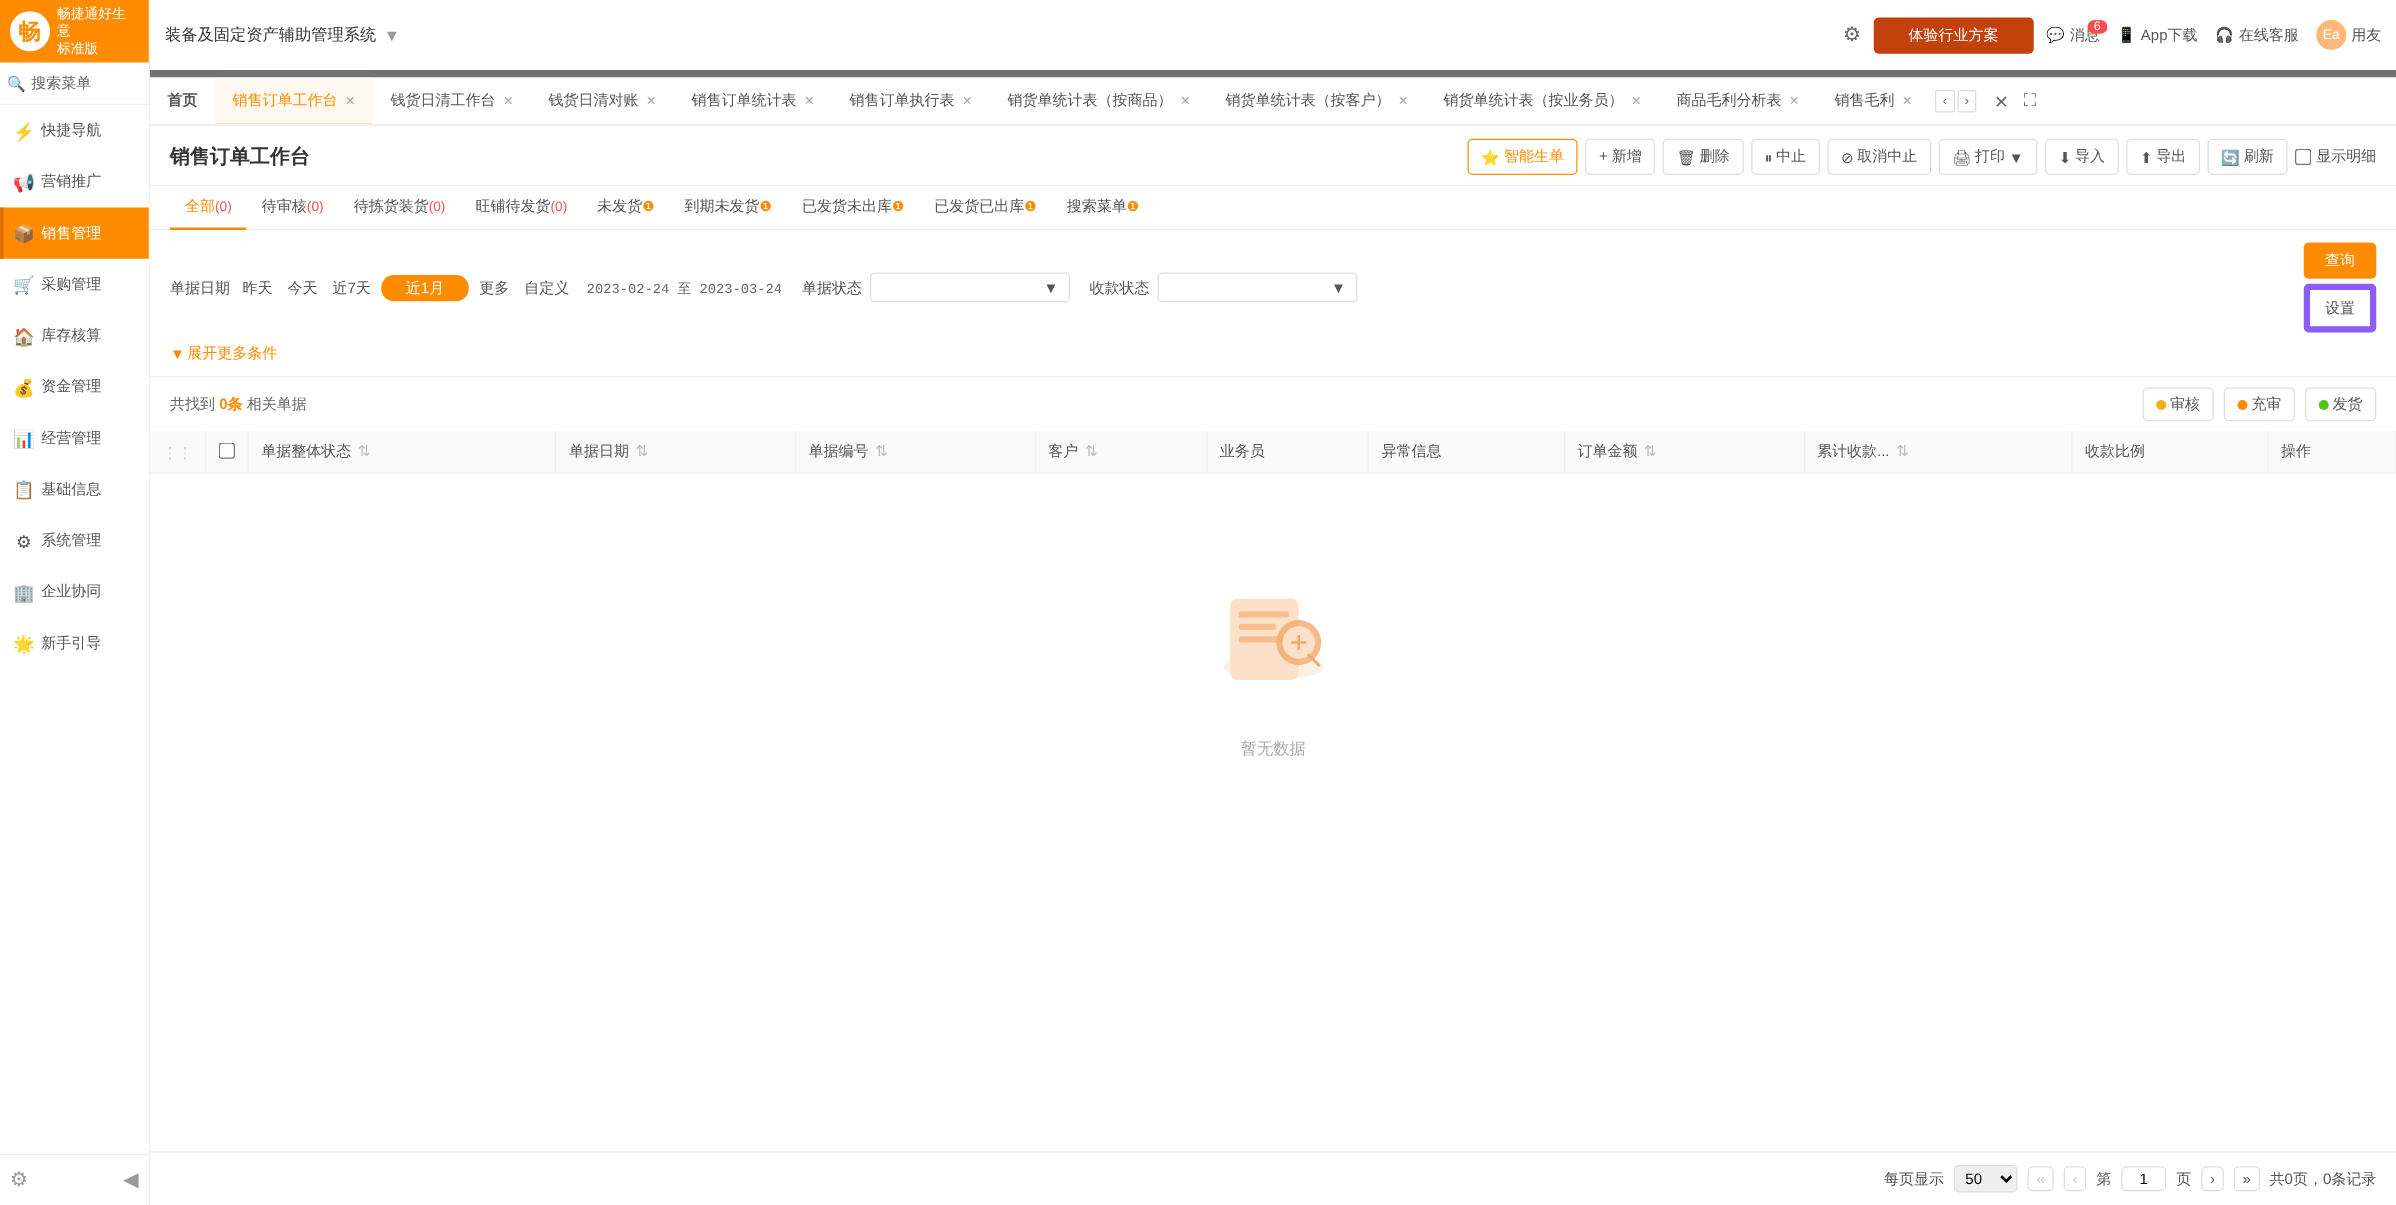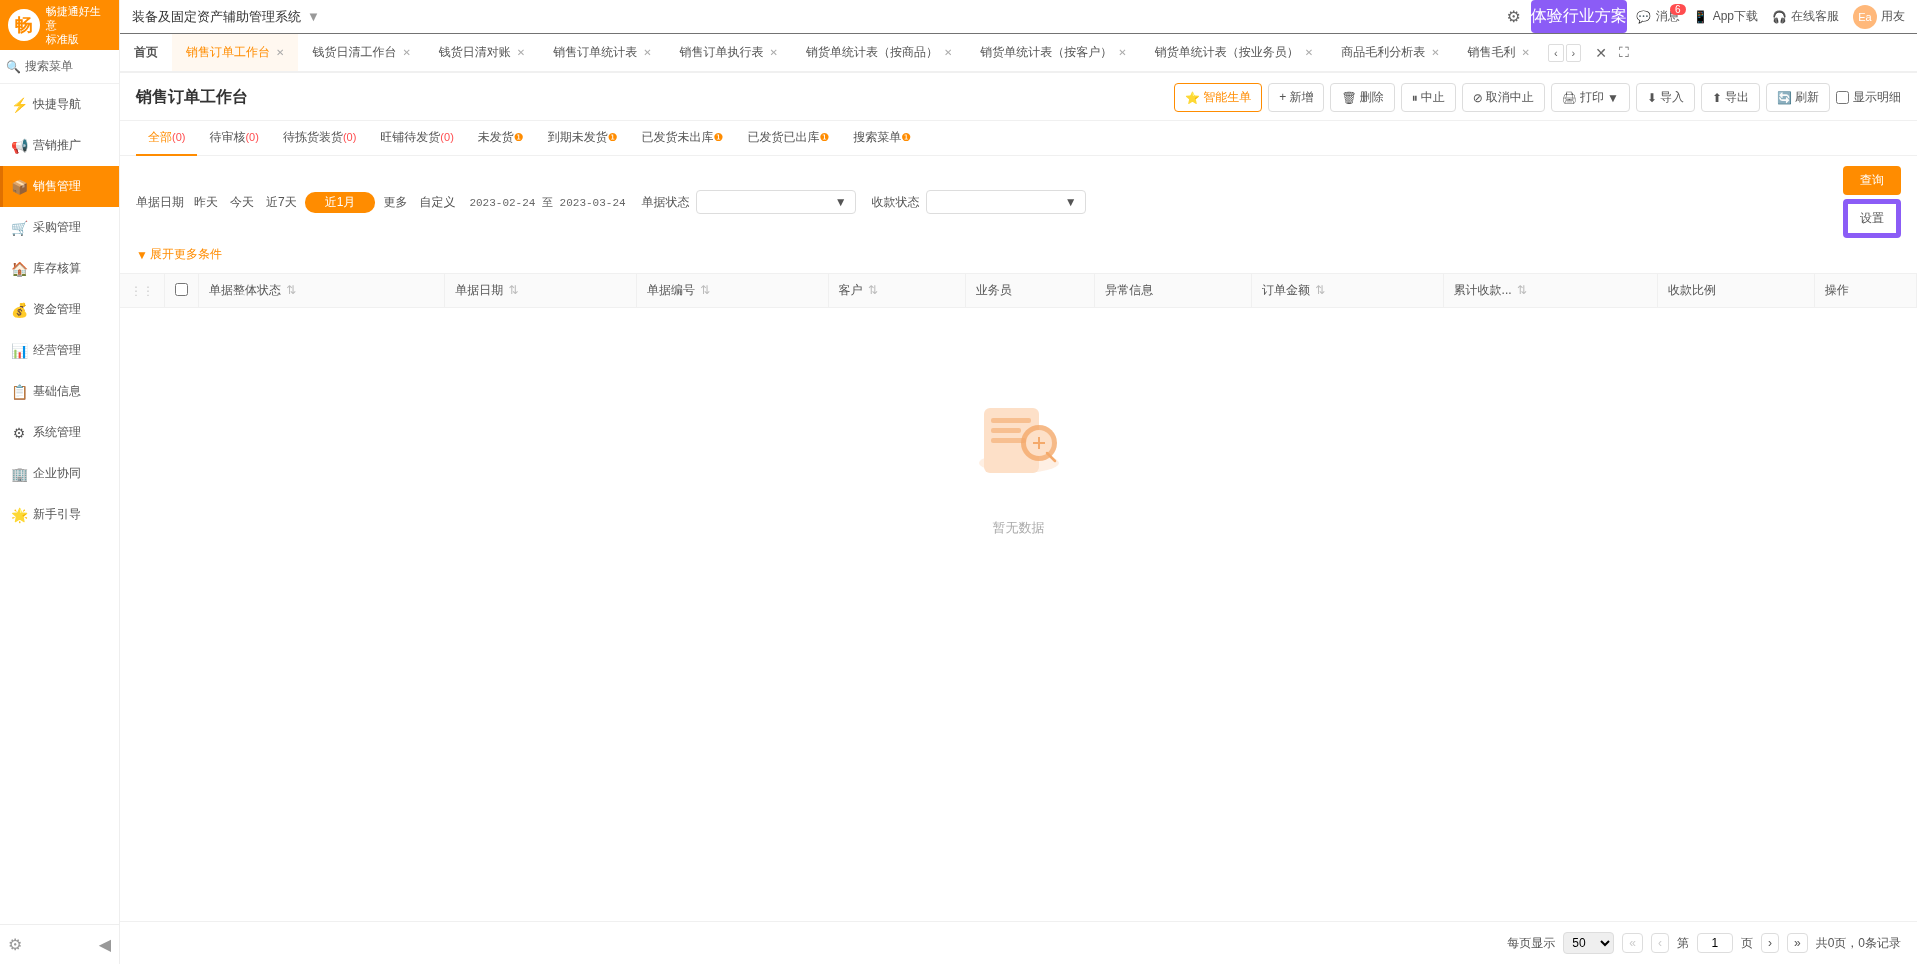--- a/index.html
+++ b/index.html
@@ -13,25 +13,25 @@
     .sidebar-search { padding: 8px 6px; border-bottom: 1px solid #f0f0f0; display: flex; align-items: center; gap: 4px; cursor: pointer; color: #666; font-size: 12px; }
     .sidebar-nav-item { padding: 12px 8px; display: flex; align-items: center; gap: 6px; cursor: pointer; color: #555; font-size: 12px; border-left: 3px solid transparent; }
     .sidebar-nav-item.active { background: #ff8c00; color: #fff; border-left-color: #e07000; }
     .sidebar-nav-item .nav-icon { font-size: 14px; width: 16px; text-align: center; }
     .sidebar-bottom { margin-top: auto; padding: 10px 8px; display: flex; justify-content: space-between; align-items: center; border-top: 1px solid #eee; }
 
     
     .main { flex: 1; display: flex; flex-direction: column; overflow: hidden; }
 
     
-    .topbar { background: #fff; height: 34px; display: flex; align-items: center; padding: 0 12px; border-bottom: 1px solid #737373; gap: 10px; }
+    .topbar { background: #fff; height: 62px; display: flex; align-items: center; padding: 0 12px; border-bottom: 6px solid #737373; gap: 10px; }
     .topbar-title { font-size: 13px; color: #333; flex: 1; display: flex; align-items: center; gap: 6px; }
     .topbar-title .dropdown-arrow { color: #999; }
     .topbar-gear { color: #666; font-size: 16px; cursor: pointer; }
-    .topbar-btn-orange { background: #8b5cf6; color: #fff; border: none; border-radius: 4px; padding: 6px 0; cursor: pointer; font-size: 16px; }
+    .topbar-btn-orange { background: #c2410c; color: #fff; border: none; border-radius: 4px; padding: 6px 28px; cursor: pointer; font-size: 12px; }
     .topbar-right { display: flex; align-items: center; gap: 14px; color: #555; font-size: 12px; }
     .topbar-badge { position: relative; display: inline-block; }
     .badge-dot { position: absolute; top: -4px; right: -6px; background: #ff4d4f; color: #fff; border-radius: 8px; font-size: 10px; padding: 0 4px; min-width: 16px; text-align: center; }
     .topbar-icon-item { display: flex; align-items: center; gap: 4px; cursor: pointer; }
     .topbar-avatar { width: 24px; height: 24px; background: #ffb87a; border-radius: 50%; display: flex; align-items: center; justify-content: center; color: #fff; font-size: 11px; }
 
     
     .tabbar { background: #fff; display: flex; align-items: center; border-bottom: 2px solid #f0f0f0; overflow: hidden; }
     .tab { padding: 10px 14px; font-size: 12px; color: #555; cursor: pointer; white-space: nowrap; border-bottom: 2px solid transparent; display: flex; align-items: center; gap: 4px; margin-bottom: -2px; }
     .tab.active { color: #ff8c00; border-bottom-color: #ff8c00; background: #fff8f0; }
@@ -376,20 +376,41 @@
       </div>
       <div style="margin-top:8px;">
         <button class="expand-btn">
           <span>▼</span>
           <span>展开更多条件</span>
         </button>
       </div>
     </div>
 
     <div class="table-area">
+      <div class="table-toolbar">
+        <span class="result-count">
+          <span>共找到</span>
+          <span class="num">0条</span>
+          <span>相关单据</span>
+        </span>
+        <div class="table-right-btns">
+          <button class="table-btn">
+            <span class="dot dot-yellow"></span>
+            <span>审核</span>
+          </button>
+          <button class="table-btn">
+            <span class="dot dot-orange"></span>
+            <span>充审</span>
+          </button>
+          <button class="table-btn">
+            <span class="dot dot-green"></span>
+            <span>发货</span>
+          </button>
+        </div>
+      </div>
 
       <table class="data-table">
         <thead>
           <tr>
             <th class="drag-cell">⋮⋮</th>
             <th class="checkbox-cell">
               <input type="checkbox" style="">
             </th>
             <th>
               <span>单据整体状态</span>

